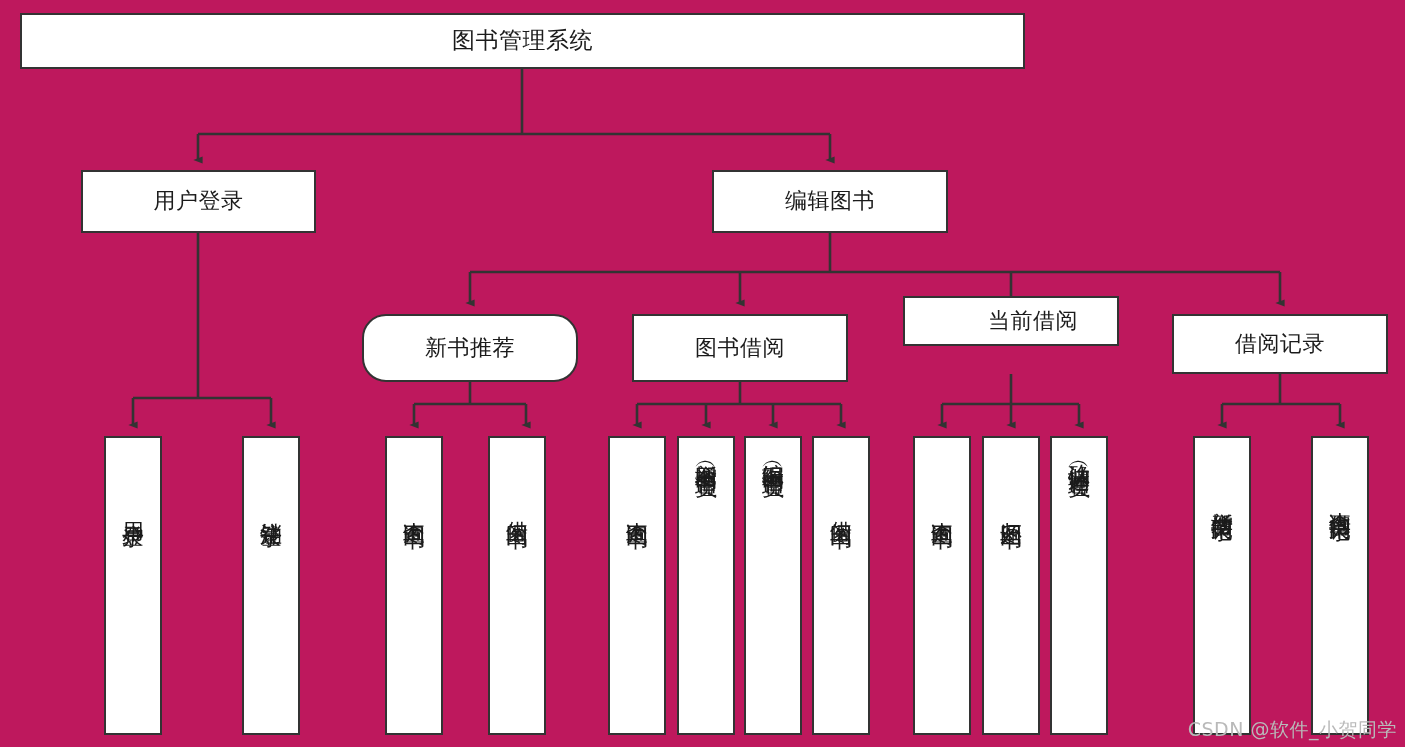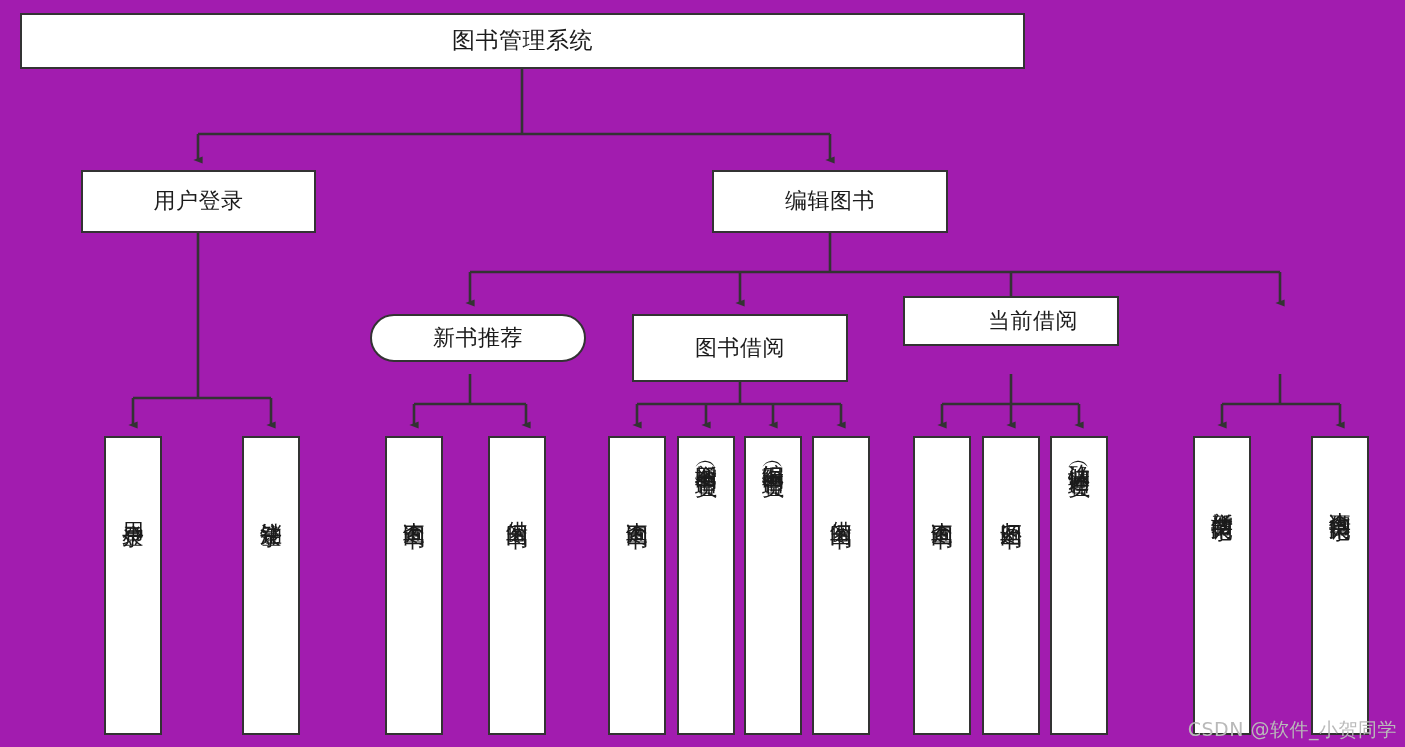--- a/index.html
+++ b/index.html
@@ -8,21 +8,21 @@
     padding: 0;
     background: #ffffff;
   }
   body {
     font-family: "DejaVu Sans", "Liberation Sans", sans-serif;
   }
   #canvas {
     position: relative;
     width: 1405px;
     height: 747px;
-    background: #a21caf;
+    background: #be185d;
     overflow: hidden;
   }
   #wires {
     position: absolute;
     left: 0;
     top: 0;
     width: 1405px;
     height: 747px;
     pointer-events: none;
   }
@@ -141,29 +141,32 @@
     <span class="lbl">图书管理系统</span>
   </div>
 
   <div class="node horiz" style="left:81px; top:170px; width:235px; height:63px;">
     <span class="lbl">用户登录</span>
   </div>
   <div class="node horiz" style="left:712px; top:170px; width:236px; height:63px;">
     <span class="lbl">编辑图书</span>
   </div>
 
-  <div class="node horiz" style="left:370px; top:314px; width:216px; height:48px;border-radius:24px;">
+  <div class="node horiz" style="left:362px; top:314px; width:216px; height:68px;border-radius:24px;">
     <span class="lbl">新书推荐</span>
   </div>
   <div class="node horiz" style="left:632px; top:314px; width:216px; height:68px;">
     <span class="lbl">图书借阅</span>
   </div>
   <div class="node horiz" style="left:903px; top:296px; width:216px; height:50px;padding-left:44px;">
     <span class="lbl">当前借阅</span>
   </div>
+  <div class="node horiz" style="left:1172px; top:314px; width:216px; height:60px;">
+    <span class="lbl">借阅记录</span>
+  </div>
 
   <div class="node vert mid" style="left:104px; top:436px; width:58px; height:299px;">
     <span class="lbl">用户登录</span>
   </div>
   <div class="node vert mid" style="left:242px; top:436px; width:58px; height:299px;">
     <span class="lbl">注销登录</span>
   </div>
 
   <div class="node vert mid" style="left:385px; top:436px; width:58px; height:299px;">
     <span class="lbl">查询图书</span>

